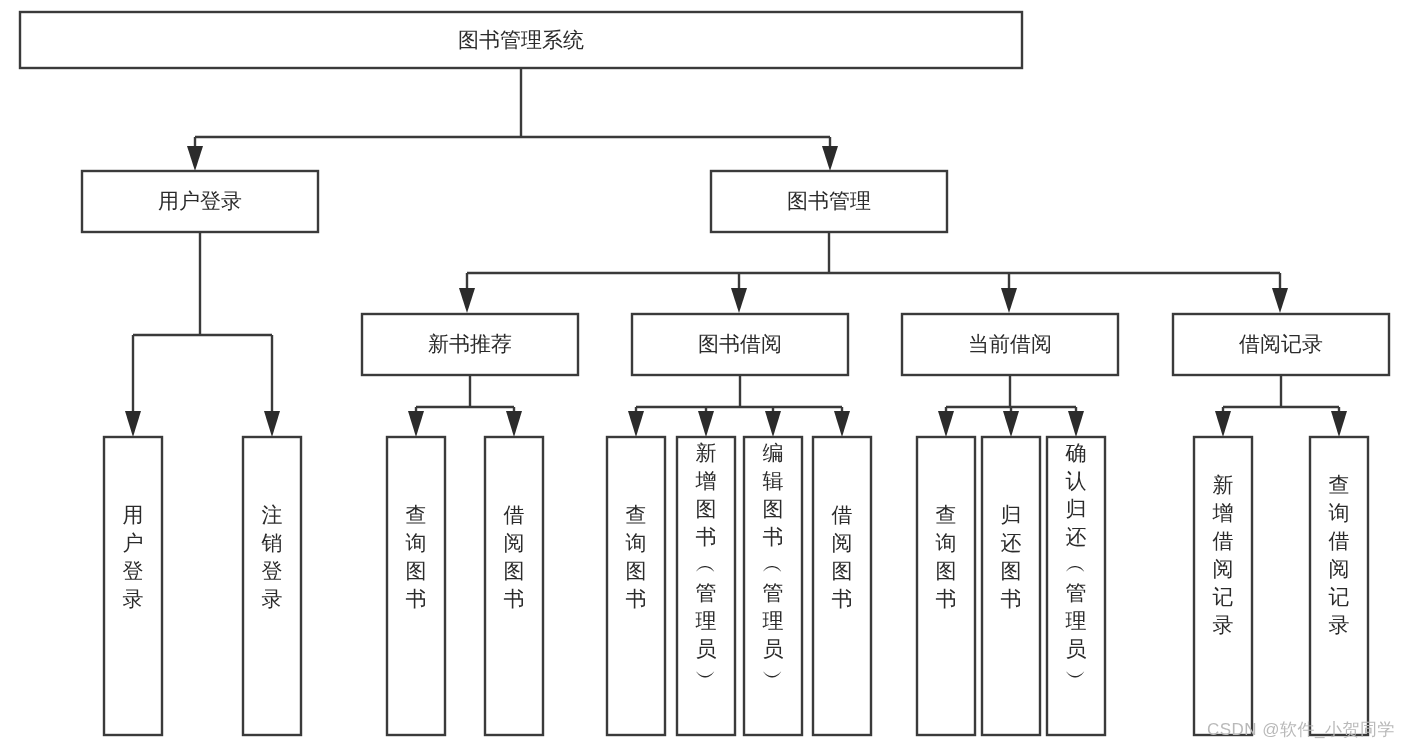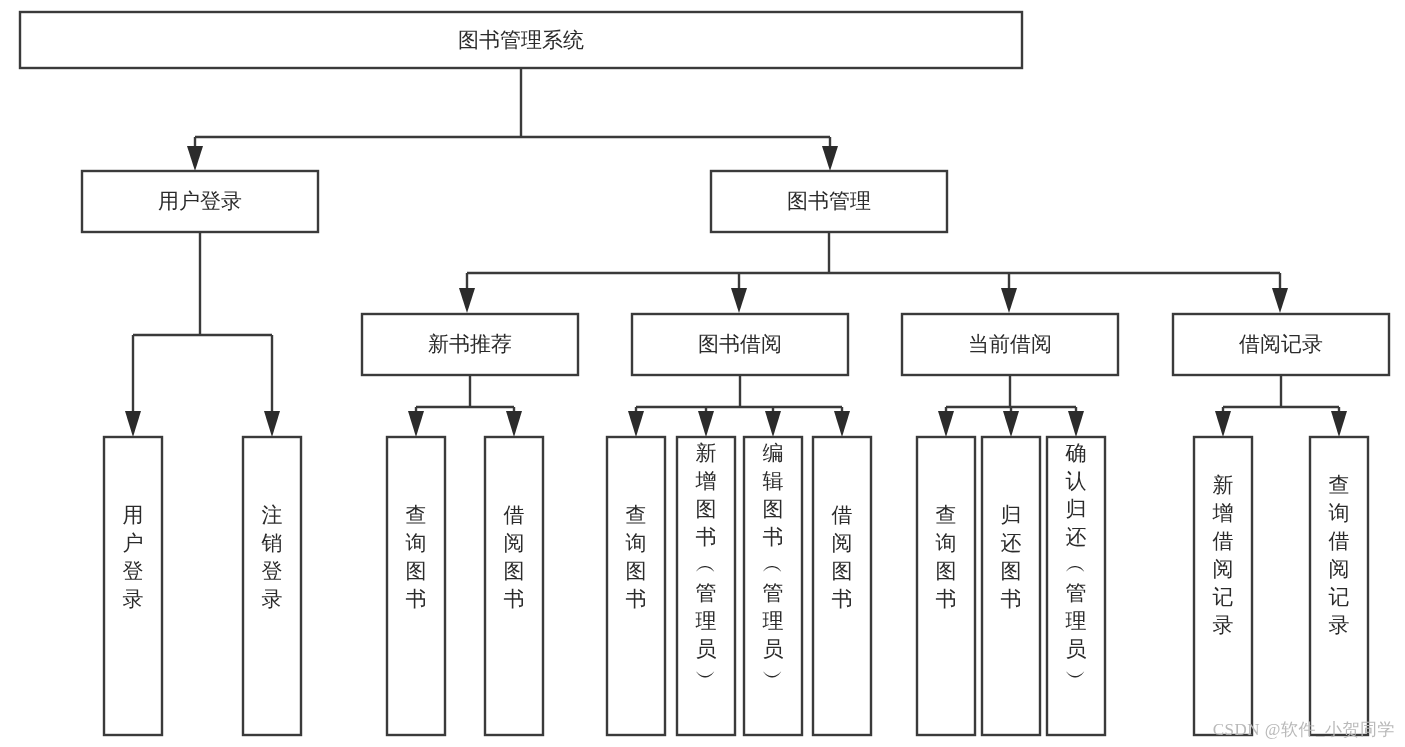--- a/index.html
+++ b/index.html
@@ -49,21 +49,21 @@
     stroke-linecap: butt;
   }
   .arrow-head {
     fill: #2b2b2b;
     stroke: none;
   }
   .watermark {
     position: absolute;
     right: 10px;
     bottom: 6px;
-    font-family: Liberation Serif, serif;
+    font-family: Liberation Sans, sans-serif;
     font-size: 17px;
     color: #b9b9b9;
     letter-spacing: 0.5px;
     white-space: nowrap;
     user-select: none;
   }
 </style>
 </head>
 <body>
 

